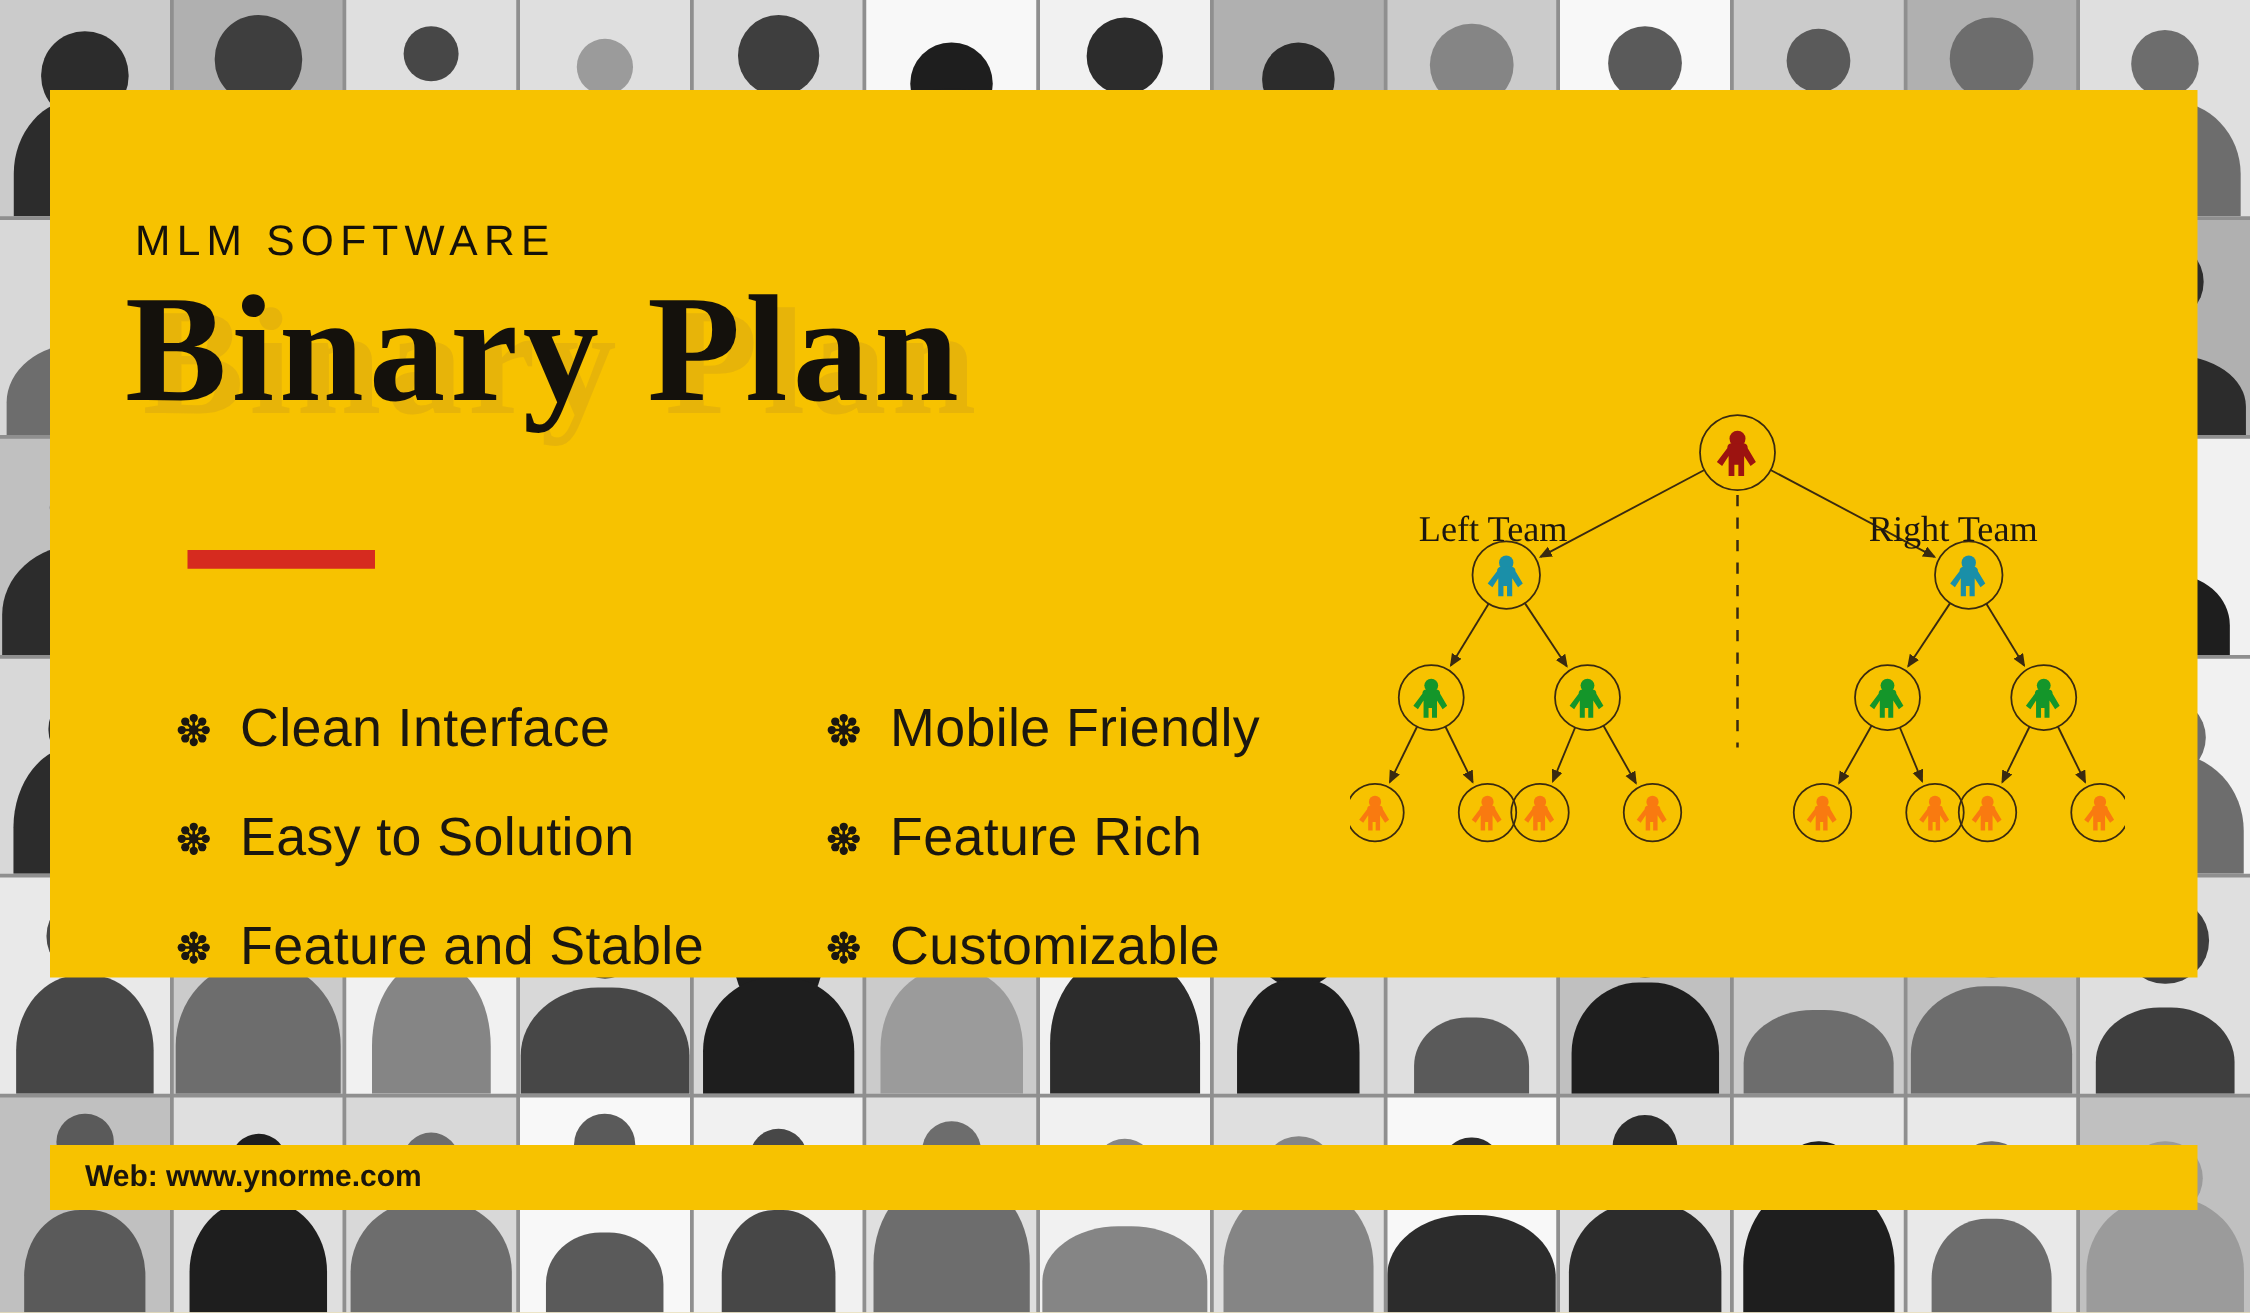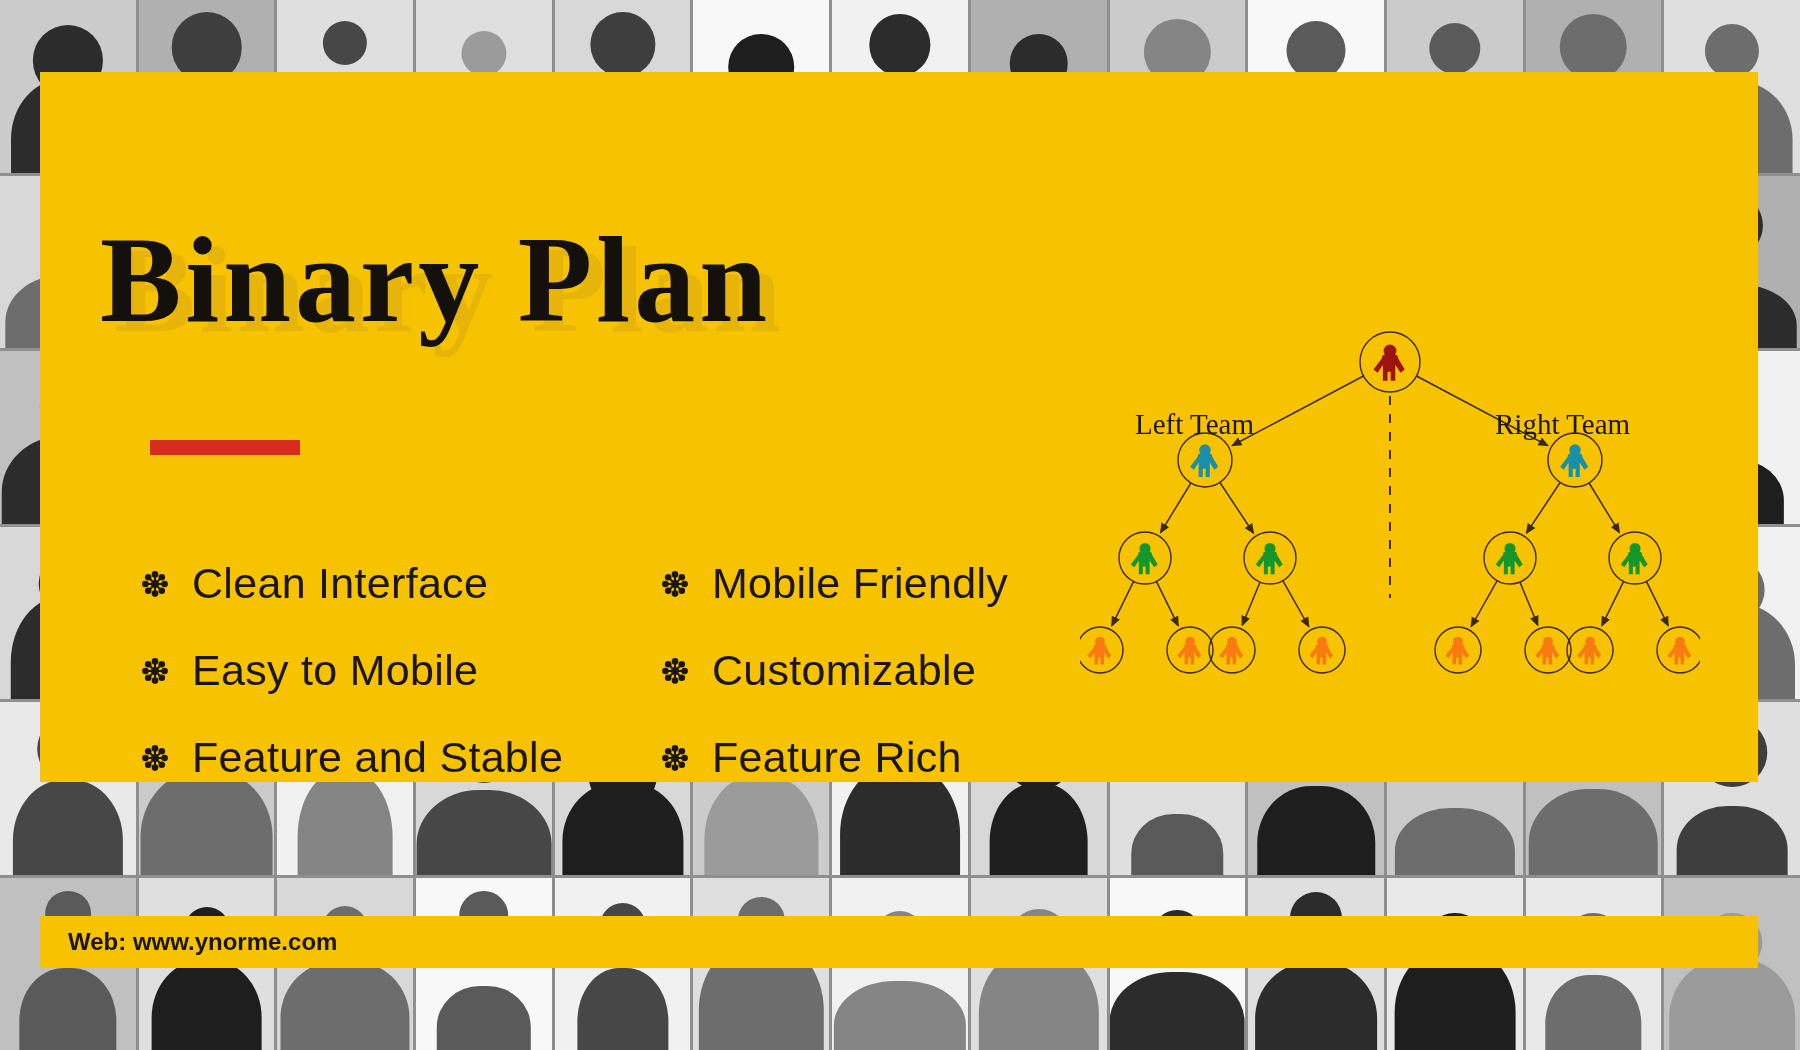--- a/index.html
+++ b/index.html
@@ -505,20 +505,21 @@
         <div class="bgbody" style="background: rgb(110, 110, 110); height: 43.5668%; width: 70.3466%;"></div>
       </div>
       <div class="photo-cell" style="background: rgb(189, 189, 189);">
         <div class="bghead" style="background: rgb(154, 154, 154); top: 20.4435%; width: 43.8555%; padding-bottom: 43.8555%;"></div>
         <div class="bgbody" style="background: rgb(154, 154, 154); height: 53.4084%; width: 92.6281%;"></div>
       </div>
     </div>
 
   <div id="card">
 
+    <div id="eyebrow">MLM SOFTWARE</div>
 
     <div id="title-wrap">
       <div id="title-ghost">Binary Plan</div>
       <div id="title-main">Binary Plan</div>
     </div>
 
     <div id="title-rule"></div>
 
     <div class="feature-col" id="feature-col-left">
         <div class="feature-item">
@@ -556,21 +557,21 @@
               <line x1="57.07" y1="57.07" x2="72.63" y2="72.63" stroke="#1b1710" stroke-width="7"></line>
               <circle cx="50.00" cy="82.00" r="11" fill="#1b1710"></circle>
               <line x1="50.00" y1="60.00" x2="50.00" y2="82.00" stroke="#1b1710" stroke-width="7"></line>
               <circle cx="27.37" cy="72.63" r="11" fill="#1b1710"></circle>
               <line x1="42.93" y1="57.07" x2="27.37" y2="72.63" stroke="#1b1710" stroke-width="7"></line>
               <circle cx="18.00" cy="50.00" r="11" fill="#1b1710"></circle>
               <line x1="40.00" y1="50.00" x2="18.00" y2="50.00" stroke="#1b1710" stroke-width="7"></line>
               <circle cx="27.37" cy="27.37" r="11" fill="#1b1710"></circle>
               <line x1="42.93" y1="42.93" x2="27.37" y2="27.37" stroke="#1b1710" stroke-width="7"></line>
             </svg></span>
-          <span class="feature-label">Easy to Mobile</span>
+          <span class="feature-label">Easy to Solution</span>
         </div>
         <div class="feature-item">
           <span class="feature-bullet"><svg viewBox="0 0 100 100" width="30" height="30">
               <circle cx="50" cy="50" r="13" fill="#1b1710"></circle>
               <circle cx="50.00" cy="18.00" r="11" fill="#1b1710"></circle>
               <line x1="50.00" y1="40.00" x2="50.00" y2="18.00" stroke="#1b1710" stroke-width="7"></line>
               <circle cx="72.63" cy="27.37" r="11" fill="#1b1710"></circle>
               <line x1="57.07" y1="42.93" x2="72.63" y2="27.37" stroke="#1b1710" stroke-width="7"></line>
               <circle cx="82.00" cy="50.00" r="11" fill="#1b1710"></circle>
               <line x1="60.00" y1="50.00" x2="82.00" y2="50.00" stroke="#1b1710" stroke-width="7"></line>
@@ -624,21 +625,21 @@
               <line x1="57.07" y1="57.07" x2="72.63" y2="72.63" stroke="#1b1710" stroke-width="7"></line>
               <circle cx="50.00" cy="82.00" r="11" fill="#1b1710"></circle>
               <line x1="50.00" y1="60.00" x2="50.00" y2="82.00" stroke="#1b1710" stroke-width="7"></line>
               <circle cx="27.37" cy="72.63" r="11" fill="#1b1710"></circle>
               <line x1="42.93" y1="57.07" x2="27.37" y2="72.63" stroke="#1b1710" stroke-width="7"></line>
               <circle cx="18.00" cy="50.00" r="11" fill="#1b1710"></circle>
               <line x1="40.00" y1="50.00" x2="18.00" y2="50.00" stroke="#1b1710" stroke-width="7"></line>
               <circle cx="27.37" cy="27.37" r="11" fill="#1b1710"></circle>
               <line x1="42.93" y1="42.93" x2="27.37" y2="27.37" stroke="#1b1710" stroke-width="7"></line>
             </svg></span>
-          <span class="feature-label">Customizable</span>
+          <span class="feature-label">Feature Rich</span>
         </div>
         <div class="feature-item">
           <span class="feature-bullet"><svg viewBox="0 0 100 100" width="30" height="30">
               <circle cx="50" cy="50" r="13" fill="#1b1710"></circle>
               <circle cx="50.00" cy="18.00" r="11" fill="#1b1710"></circle>
               <line x1="50.00" y1="40.00" x2="50.00" y2="18.00" stroke="#1b1710" stroke-width="7"></line>
               <circle cx="72.63" cy="27.37" r="11" fill="#1b1710"></circle>
               <line x1="57.07" y1="42.93" x2="72.63" y2="27.37" stroke="#1b1710" stroke-width="7"></line>
               <circle cx="82.00" cy="50.00" r="11" fill="#1b1710"></circle>
               <line x1="60.00" y1="50.00" x2="82.00" y2="50.00" stroke="#1b1710" stroke-width="7"></line>
@@ -646,21 +647,21 @@
               <line x1="57.07" y1="57.07" x2="72.63" y2="72.63" stroke="#1b1710" stroke-width="7"></line>
               <circle cx="50.00" cy="82.00" r="11" fill="#1b1710"></circle>
               <line x1="50.00" y1="60.00" x2="50.00" y2="82.00" stroke="#1b1710" stroke-width="7"></line>
               <circle cx="27.37" cy="72.63" r="11" fill="#1b1710"></circle>
               <line x1="42.93" y1="57.07" x2="27.37" y2="72.63" stroke="#1b1710" stroke-width="7"></line>
               <circle cx="18.00" cy="50.00" r="11" fill="#1b1710"></circle>
               <line x1="40.00" y1="50.00" x2="18.00" y2="50.00" stroke="#1b1710" stroke-width="7"></line>
               <circle cx="27.37" cy="27.37" r="11" fill="#1b1710"></circle>
               <line x1="42.93" y1="42.93" x2="27.37" y2="27.37" stroke="#1b1710" stroke-width="7"></line>
             </svg></span>
-          <span class="feature-label">Feature Rich</span>
+          <span class="feature-label">Customizable</span>
         </div>
       </div>
 
     <div id="tree">
       <svg id="tree-svg" viewBox="0 0 620 370" width="620" height="370">
           <defs>
             <marker id="arw" markerWidth="7" markerHeight="7" refX="6" refY="3" orient="auto">
               <path d="M0,0 L7,3 L0,6 z" fill="#3a2a10"></path>
             </marker>
           </defs>

